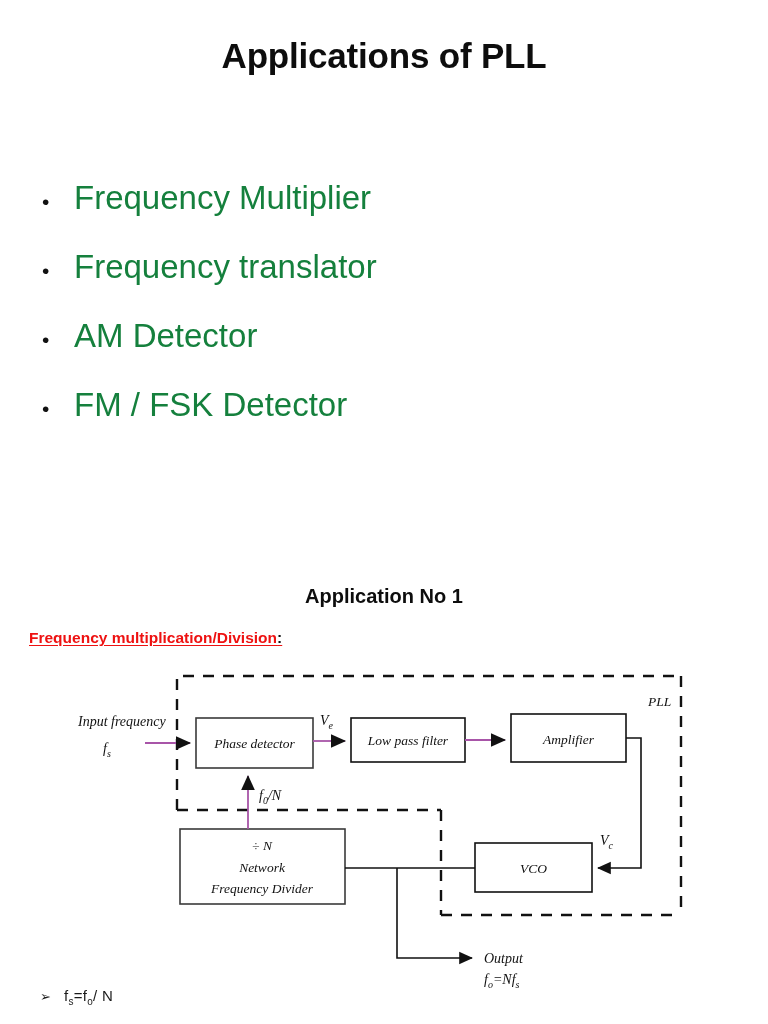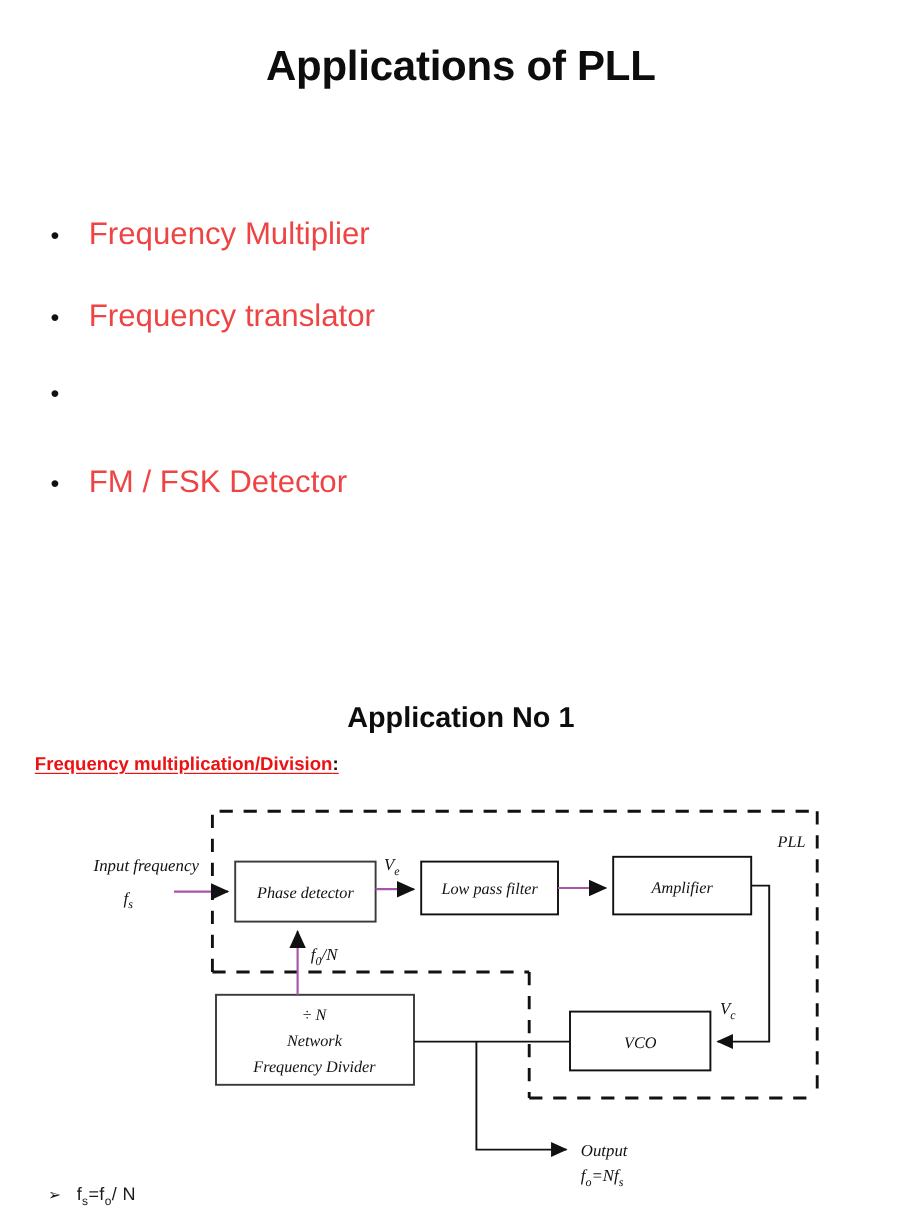--- a/index.html
+++ b/index.html
@@ -48,33 +48,33 @@
     height: 69px;
   }
   .bullet-dot {
     width: 32px;
     font-size: 21px;
     line-height: 1;
     color: #111;
     flex: 0 0 32px;
   }
   .bullet-text {
-    font-size: 26px;
-    color: #ef4444;
+    font-size: 33px;
+    color: #15803d;
     line-height: 1.1;
   }
 
   
   #app-no {
     position: absolute;
     left: 0;
     top: 585px;
     width: 768px;
     text-align: center;
-    font-size: 24px;
+    font-size: 20px;
     font-weight: bold;
     color: #0d0d0d;
   }
   #red-head {
     position: absolute;
     left: 29px;
     top: 629px;
     font-size: 15.5px;
     font-weight: bold;
     color: #ee1111;
@@ -145,20 +145,21 @@
     <div class="bullet-row">
       <span class="bullet-dot">•</span>
       <span class="bullet-text">Frequency Multiplier</span>
     </div>
     <div class="bullet-row">
       <span class="bullet-dot">•</span>
       <span class="bullet-text">Frequency translator</span>
     </div>
     <div class="bullet-row">
       <span class="bullet-dot">•</span>
+      <span class="bullet-text">AM Detector</span>
     </div>
     <div class="bullet-row">
       <span class="bullet-dot">•</span>
       <span class="bullet-text">FM / FSK Detector</span>
     </div>
   </div>
 
   <div id="app-no">Application  No 1</div>
 
   <div id="red-head">

